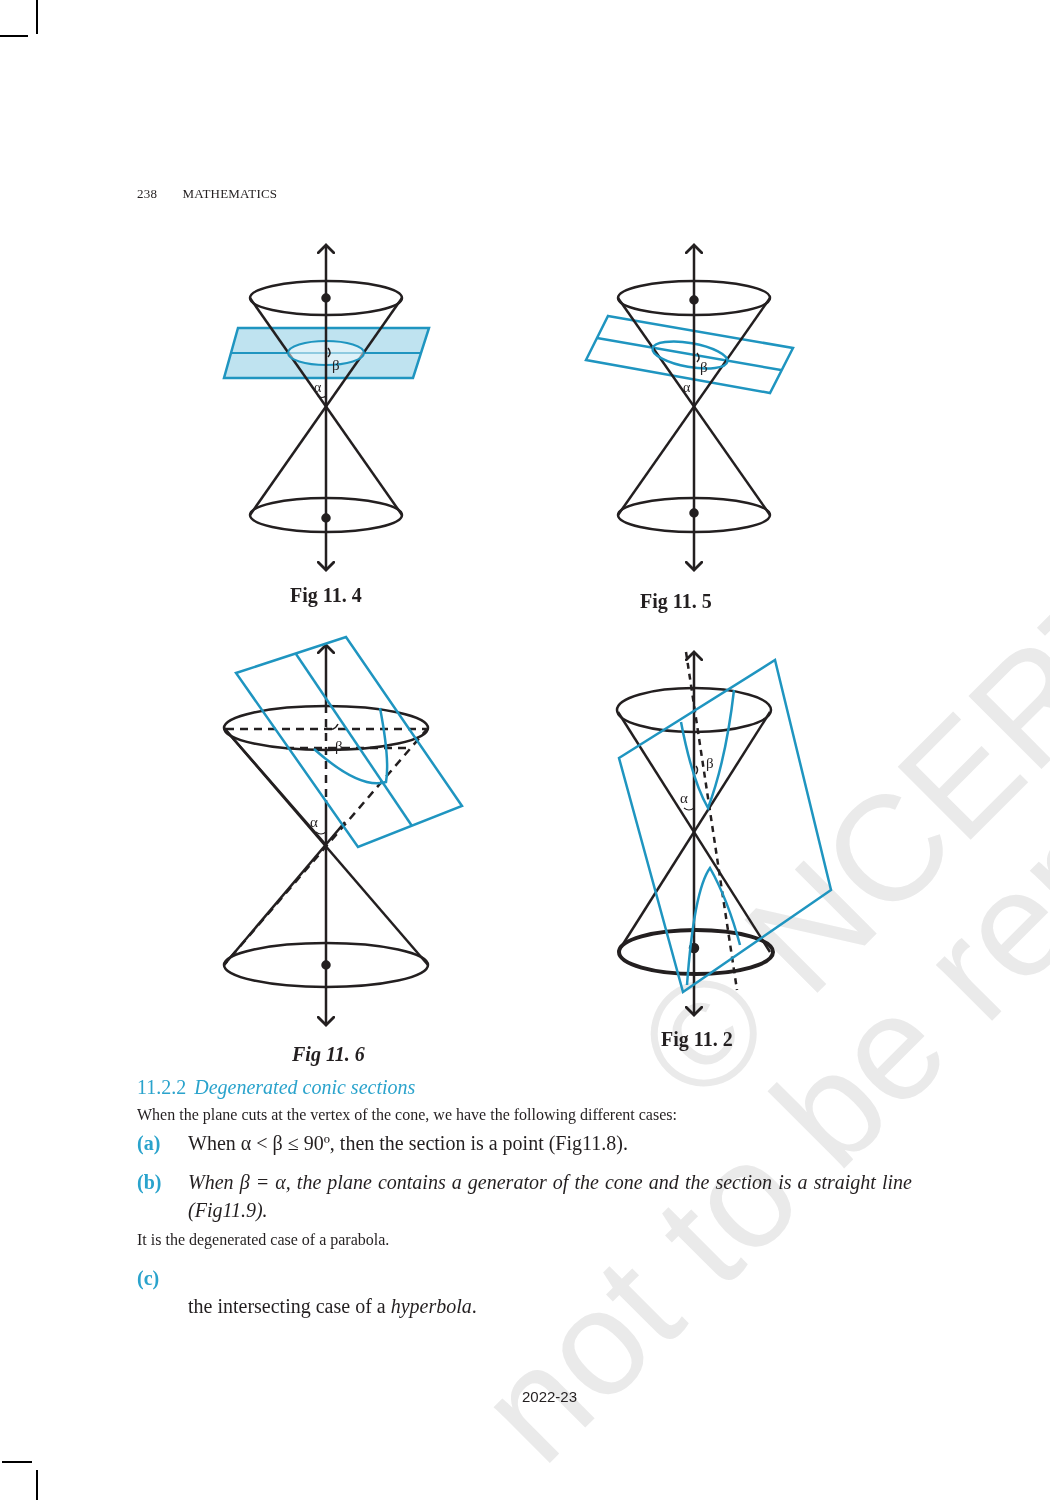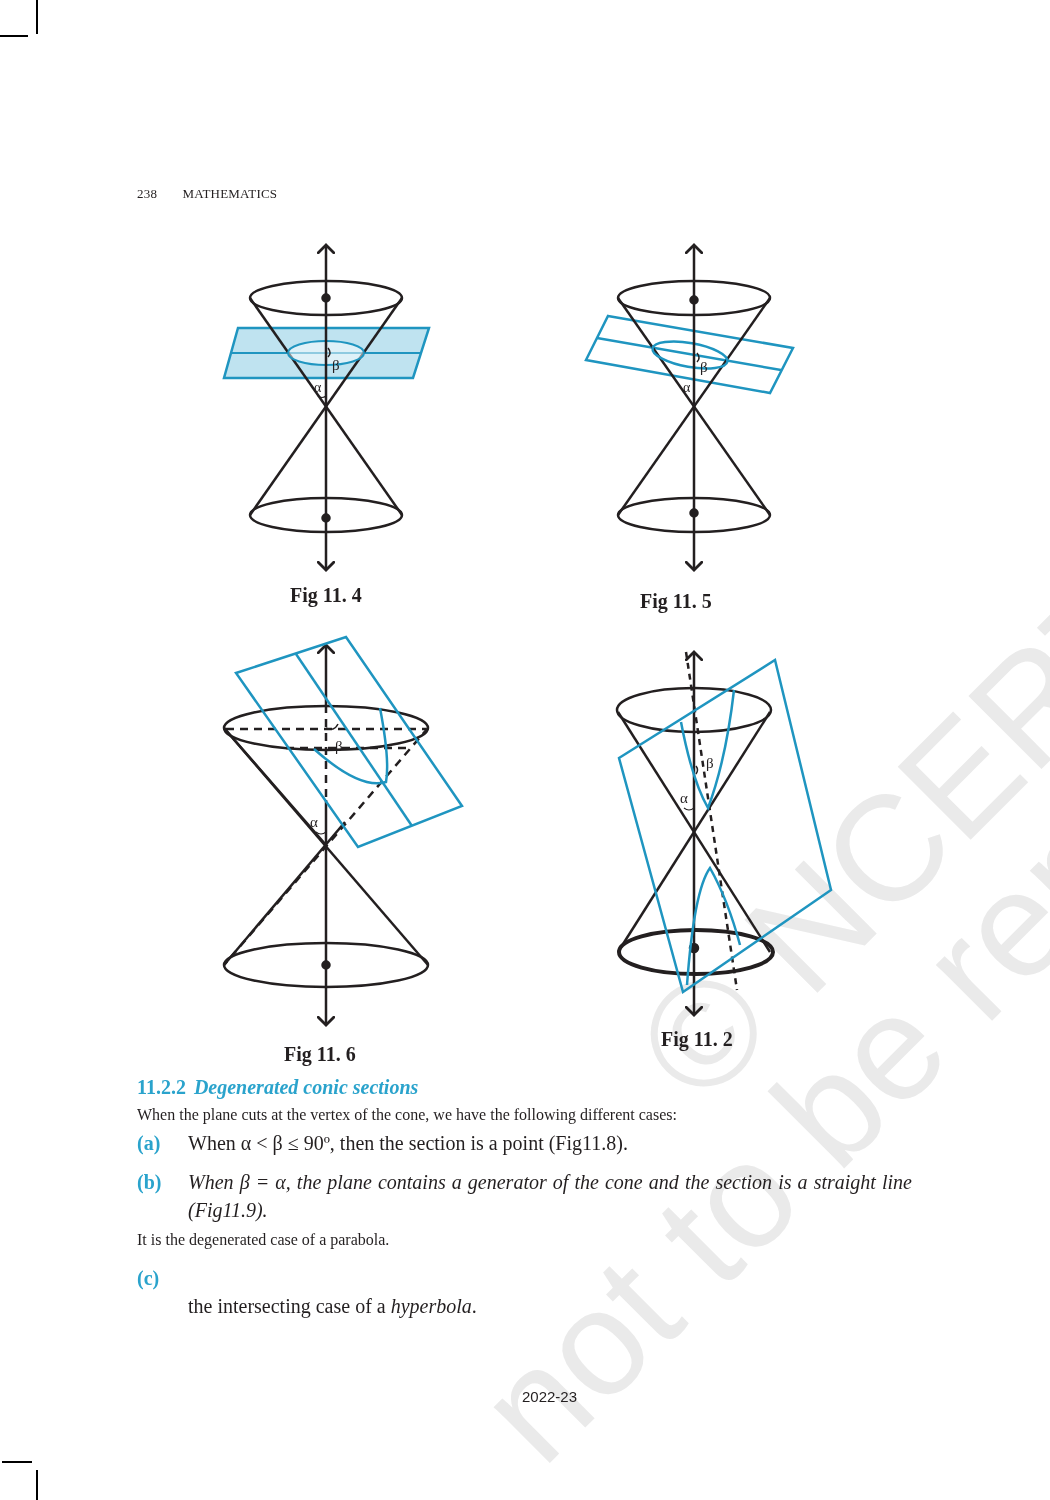--- a/index.html
+++ b/index.html
@@ -6,21 +6,21 @@
   body { width:1050px; height:1500px; position:relative; overflow:hidden;
          font-family:"Liberation Serif", serif; color:#231f20; }
   .crop { position:absolute; background:#000; }
   .header { position:absolute; left:137px; top:186px; font-size:13px; letter-spacing:0.2px; }
   .header .pg { margin-right:22px; }
   svg.figs { position:absolute; left:0; top:0; }
   .figcap { position:absolute; font-weight:bold; font-size:20px; }
   .watermark { position:absolute; left:250px; top:745px; font-family:"Liberation Sans", sans-serif;
                font-size:150px; color:#d9d9d9; opacity:0.55; transform:rotate(-45deg);
                transform-origin:center; white-space:nowrap; line-height:0.95; text-align:center; pointer-events:none; }
-  .section-title { position:absolute; left:137px; top:1076px; font-size:20px; font-weight:bold; color:#2aa3cc; }
+  .section-title { position:absolute; left:137px; top:1076px; font-size:20px; font-weight:normal; color:#2aa3cc; }
   .section-title .t { font-style:italic; margin-left:8px; }
   .para { position:absolute; left:137px; width:775px; font-size:16px; line-height:28px; text-align:justify; }
   .item { position:absolute; left:137px; width:775px; font-size:20px; line-height:28px; }
   .item .lbl { position:absolute; left:0; top:0; color:#2aa3cc; font-weight:bold; }
   .item .txt { margin-left:51px; display:block; text-align:justify; }
   .footer { position:absolute; left:494px; top:1388px; font-family:"Liberation Sans", sans-serif; font-size:15px;margin-left:28px; }
 </style>
 </head>
 <body>
 
@@ -115,21 +115,21 @@
     <path d="M687,985 Q694,890 710,868 Q728,900 740,945" stroke="#1f95c0" stroke-width="2.5"></path>
     <path d="M696,766 q3,4 0,8" stroke-width="1.5"></path>
     <path d="M684,808 q5,4 10,0" stroke-width="1.2"></path>
   </g>
   <text x="706" y="768" font-family="Liberation Serif, serif" font-size="15" fill="#231f20">β</text>
   <text x="680" y="803" font-family="Liberation Serif, serif" font-size="15" fill="#231f20">α</text>
 </svg>
 
 <div class="figcap" style="left:290px;top:584px;">Fig 11. 4</div>
 <div class="figcap" style="left:640px;top:590px;">Fig 11. 5</div>
-<div class="figcap" style="left:284px;top:1043px;">Fig 11. 6</div>
+<div class="figcap" style="left:292px;top:1043px;font-style:italic;">Fig 11. 6</div>
 <div class="figcap" style="left:661px;top:1028px;">Fig 11. 2</div>
 
 <div class="section-title">
   <span>11.2.2</span><span class="t">Degenerated conic sections</span>
 </div>
 
 <div class="para" style="top:1101px;">When the plane cuts at the vertex of the cone, we have  the following  different cases:</div>
 
 <div class="item" style="top:1129px;">
   <span class="lbl">(a)</span>

